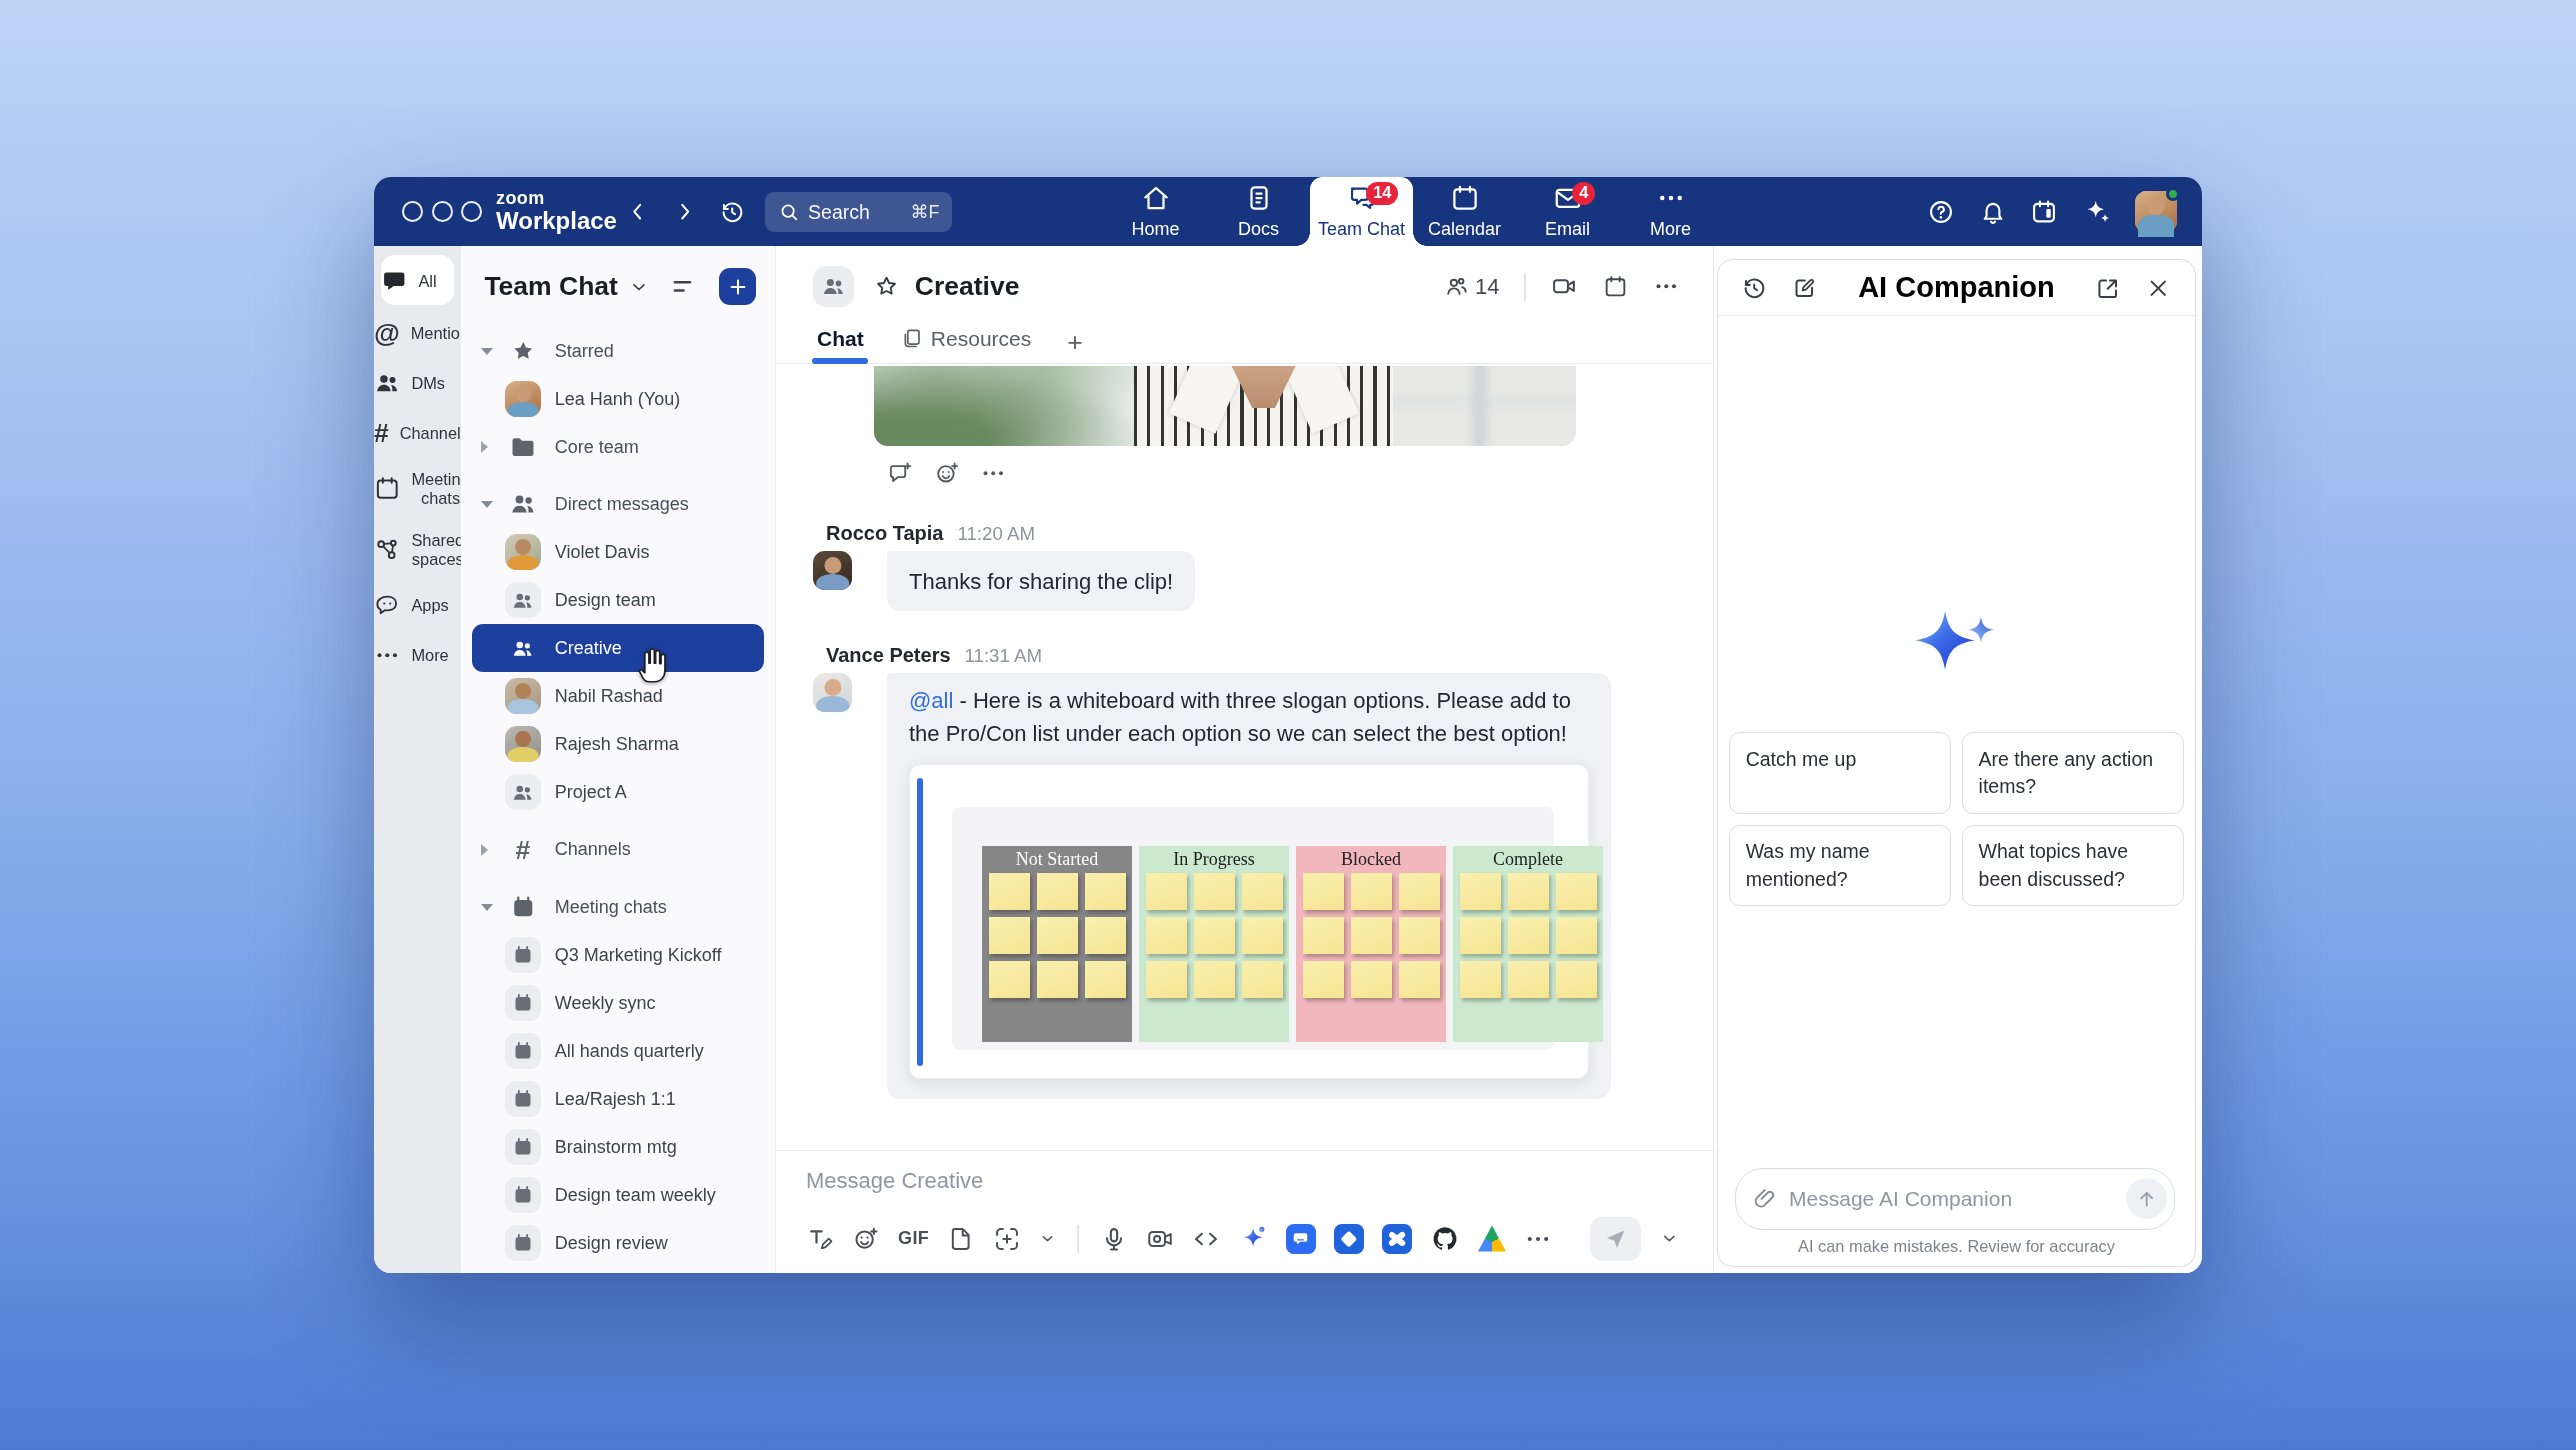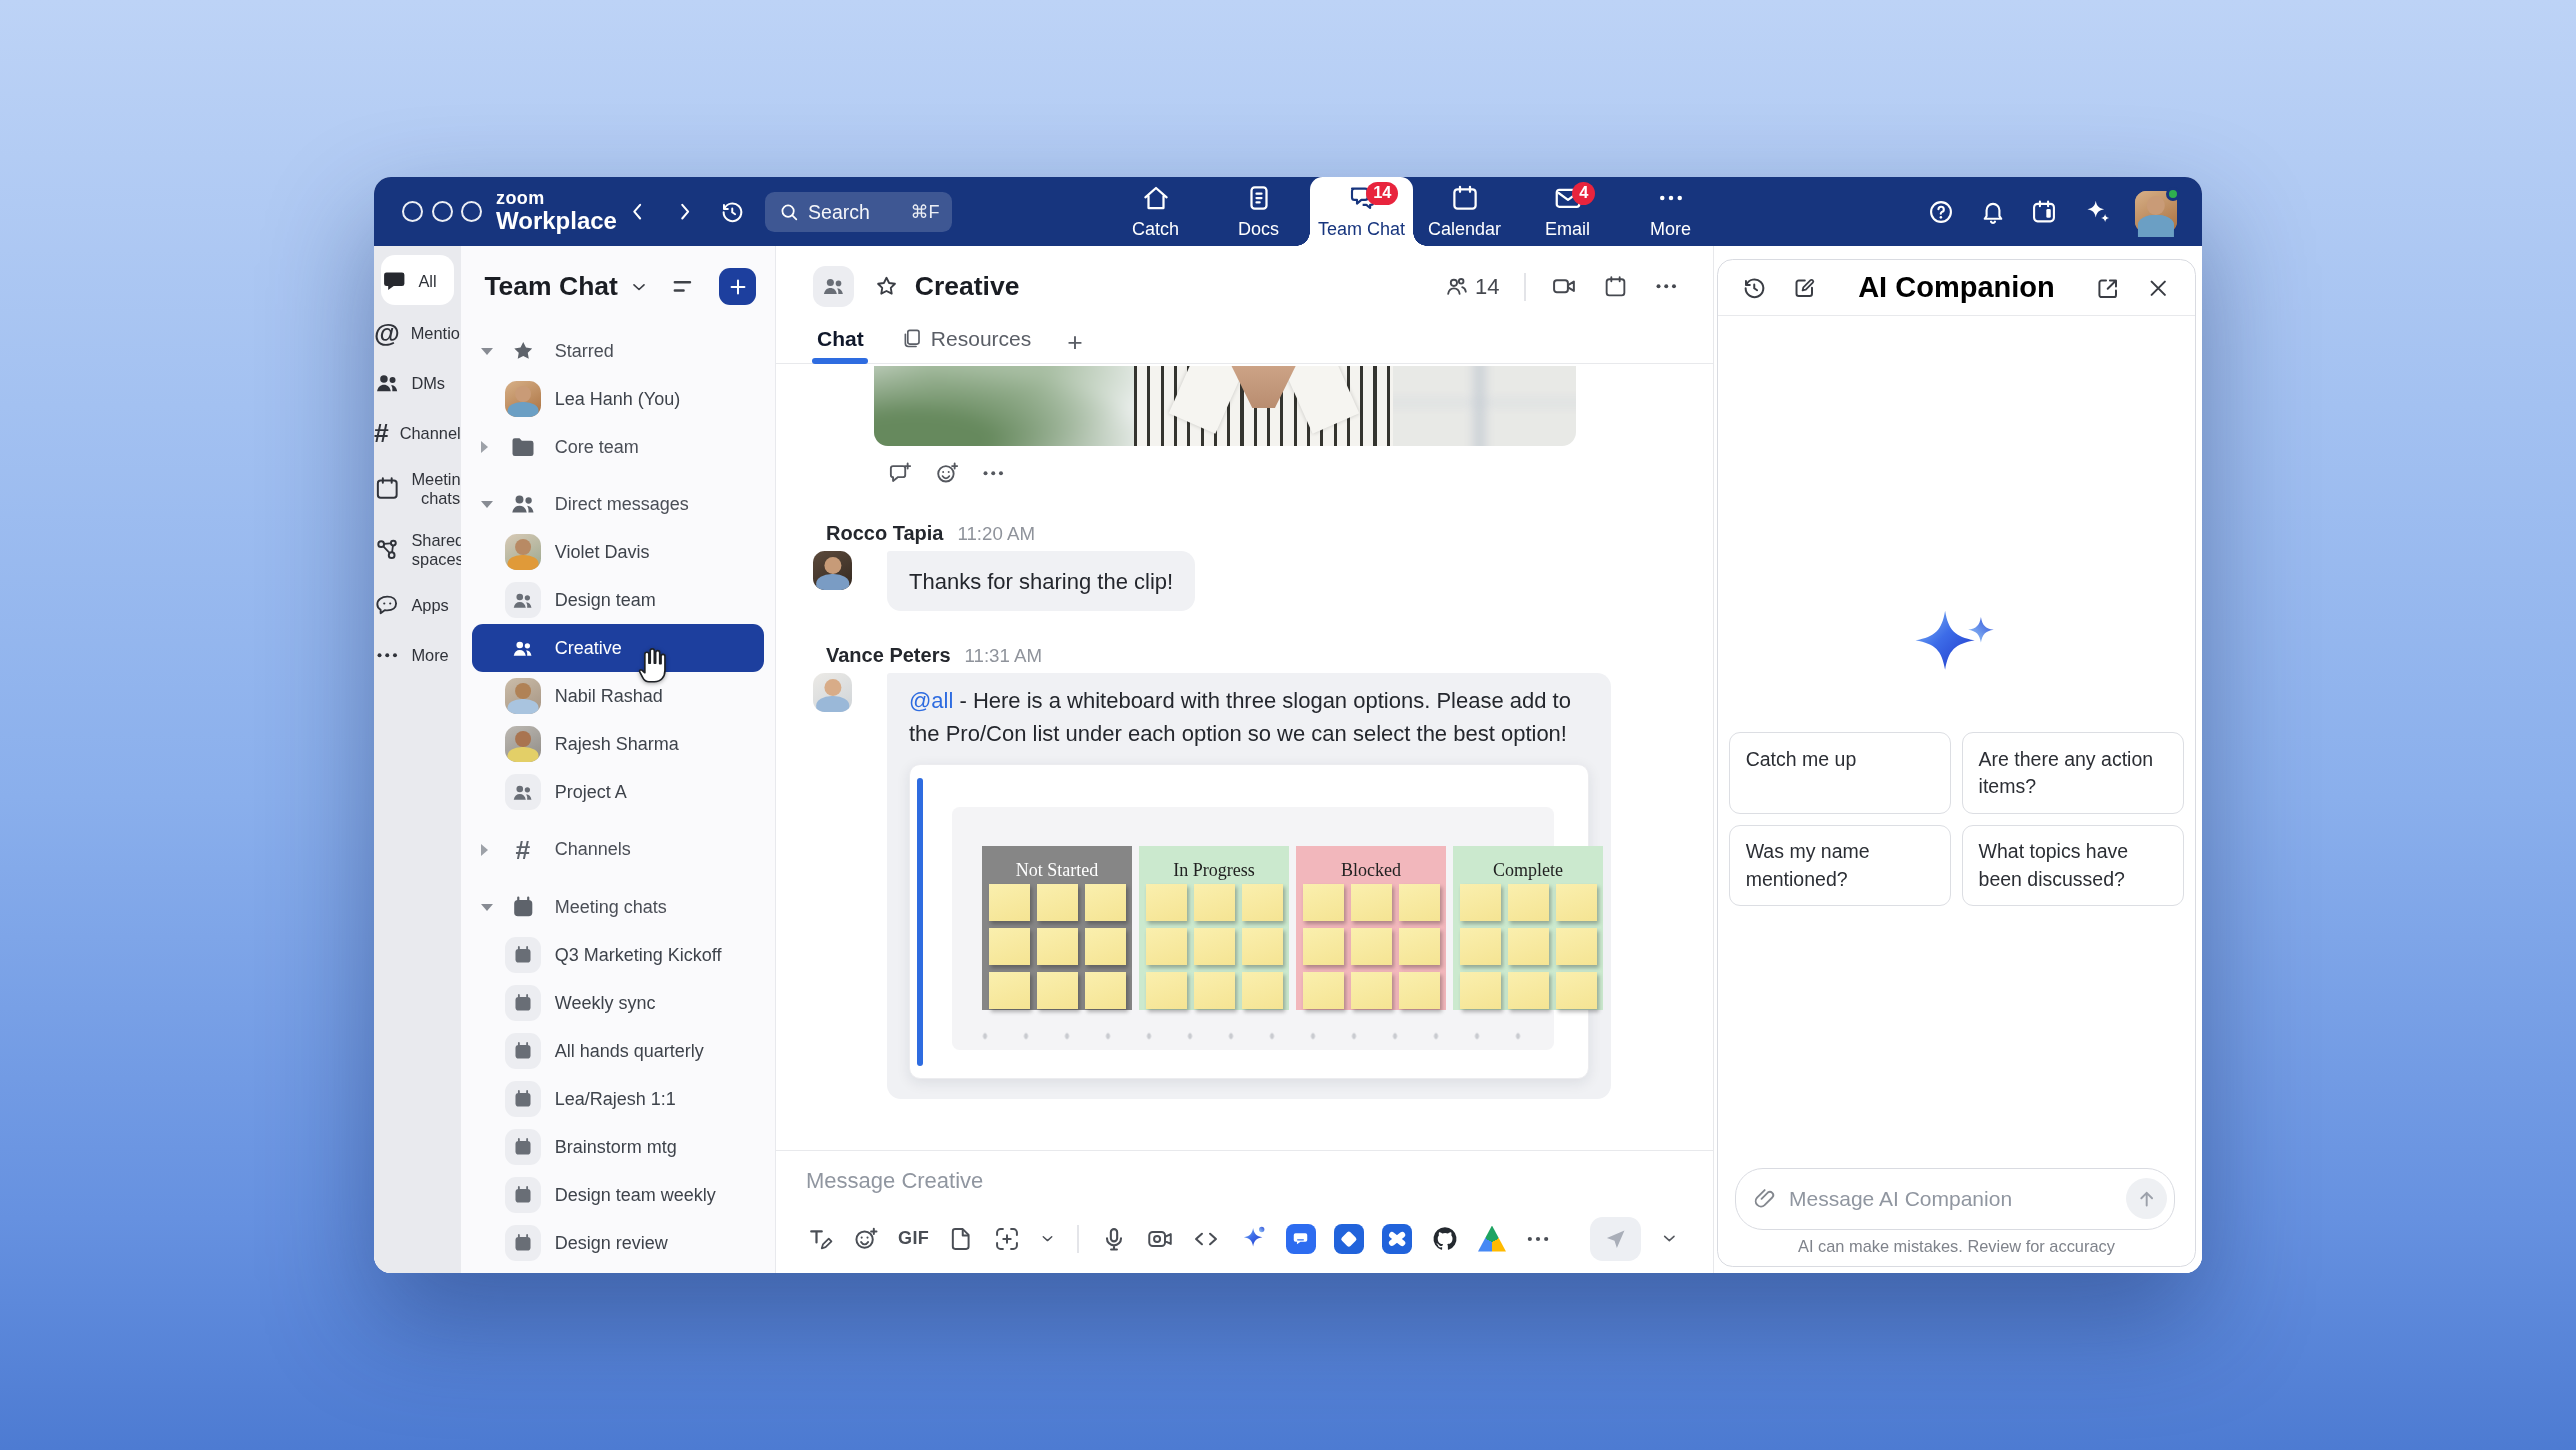--- a/index.html
+++ b/index.html
@@ -110,21 +110,21 @@
   .bub{background:#F0F1F4;border-radius:3.1px 14px 14px 14px;padding:13.3px 22px;font-size:22px;color:#24272D;line-height:1.5}
   .bigbub{width:724px;padding:11px 22px 20px}
   .mention{color:#2E6CE0}
 
   .wbcard{position:relative;margin-top:14px;background:#fff;border:0.8px solid #ECECEF;border-radius:11px;box-shadow:0 3.1px 14px rgba(20,30,60,.09);padding:22px 34px 28px 42px;width:100%}
   .wbcard::before{content:"";position:absolute;left:7px;top:12.5px;bottom:12.5px;width:5.5px;border-radius:3.1px;background:#2E6CE0}
   .wbtr{display:flex;align-items:center;gap:11px;color:#1A1D23}
   .wbtitle{font-size:23.4px;font-weight:700}
   .canvas{margin-top:20px;height:243px;background:#F4F4F6;border-radius:7.8px;position:relative;background-image:radial-gradient(#C9CBD0 1.8px,transparent 2.3px);background-size:41px 61px;background-position:12.5px 15.6px}
   .cols{position:absolute;left:30px;top:39px;display:flex;gap:7px}
-  .col{width:150px;height:164px;padding-top:12px}
+  .col{width:150px;height:196px;padding-top:1px}
   .col-gray{background:#868686}.col-green{background:#CBE9CE}.col-red{background:#F2B7BC}
   .chead{font-family:"Liberation Serif",serif;font-size:18px;text-align:center;height:25px;line-height:25px;color:#222}
   .col-gray .chead{color:#fff}
   .notes{display:grid;grid-template-columns:repeat(3,41px);gap:7px;justify-content:center;margin-top:0.8px}
   .note{width:41px;height:37px;background:linear-gradient(160deg,#FAEFAE,#F5E493);box-shadow:2.3px 3.1px 3.9px rgba(0,0,0,.28)}
 
   .composer{border-top:0.8px solid #E8E9EC;height:123px;padding:0 34px 0 30px;display:flex;flex-direction:column;flex:none}
   .cinput{border:none;outline:none;font-size:22px;color:#24272D;padding-top:17px;background:transparent;width:100%;font-family:inherit}
   .cinput::placeholder{color:#9096A0}
   .ctools{margin-top:auto;padding-bottom:12.5px;display:flex;align-items:center;gap:18px;color:#4A4E55}
@@ -377,21 +377,21 @@
           <use href="#i-mag"></use>
         </svg>
       <span class="ph">Search</span>
       <span class="sc">⌘F</span>
     </div>
     <nav class="mainnav">
       <div class="navtab">
         <svg class="ic" width="30" height="30" viewBox="0 0 38 38">
             <use href="#i-home"></use>
           </svg>
-        <span class="nlab">Catch</span>
+        <span class="nlab">Home</span>
       </div>
       <div class="navtab">
         <svg class="ic" width="30" height="30" viewBox="0 0 38 38">
             <use href="#i-docs"></use>
           </svg>
         <span class="nlab">Docs</span>
       </div>
       <div class="navtab active">
         <svg class="ic" width="30" height="30" viewBox="0 0 38 38">
             <use href="#i-chat2"></use>

